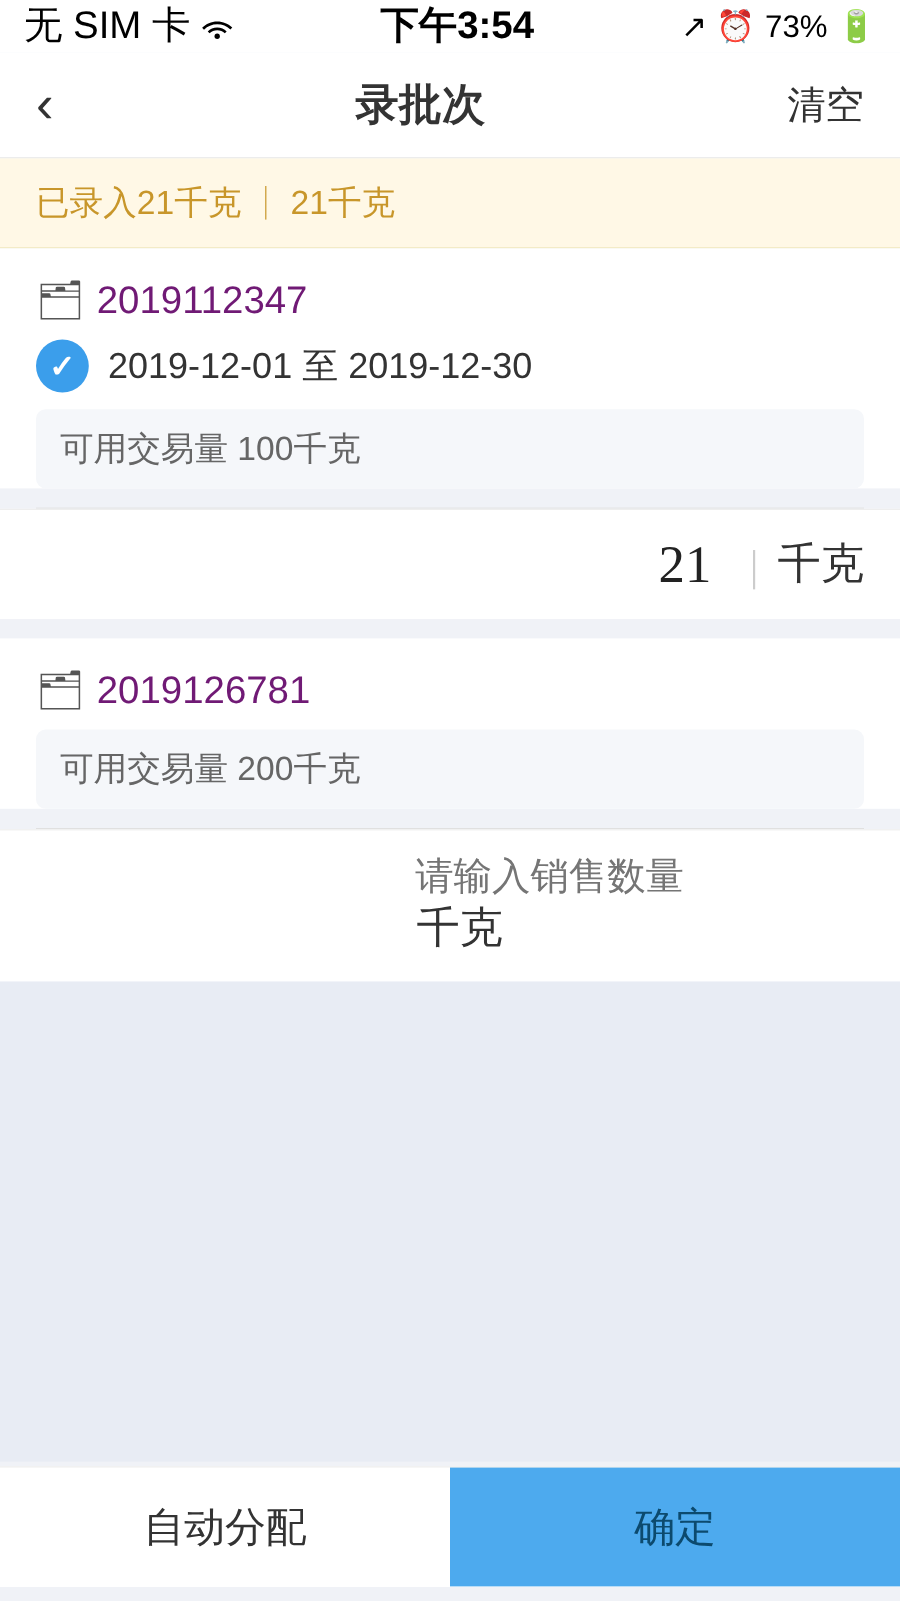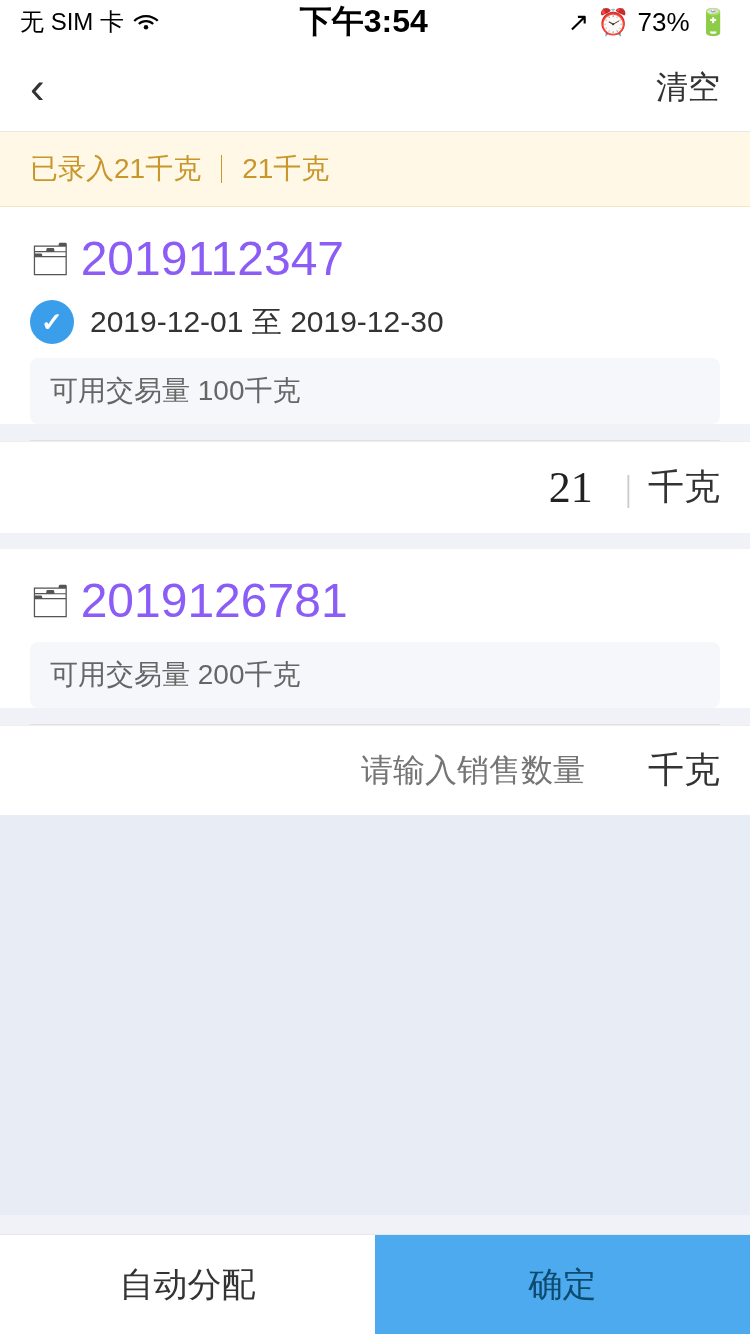--- a/index.html
+++ b/index.html
@@ -19,21 +19,21 @@
       justify-content: space-between;
       background: #fff;
       height: 44px;
       padding: 0 20px;
       font-size: 28px;
     }
     .status-left {
       display: flex;
       align-items: center;
       gap: 8px;
-      font-size: 24px;
+      font-size: 32px;
       color: #000;
     }
     .status-center {
       font-size: 32px;
       font-weight: 600;
       color: #000;
     }
     .status-right {
       display: flex;
       align-items: center;
@@ -108,22 +108,22 @@
       display: flex;
       align-items: center;
       gap: 10px;
       margin-bottom: 14px;
     }
     .batch-icon {
       font-size: 32px;
       color: #555;
     }
     .batch-number {
-      font-size: 48px;
-      color: #8b5cf6;
+      font-size: 32px;
+      color: #701a75;
       font-weight: 500;
     }
 
     .batch-date-row {
       display: flex;
       align-items: center;
       gap: 16px;
       margin-bottom: 14px;
     }
     .radio-circle {
@@ -181,20 +181,21 @@
       color: #333;
     }
 
     .qty-input-row {
       display: flex;
       align-items: center;
       justify-content: flex-end;
       padding: 20px 30px;
       background: #fff;
       border-top: 1px solid #eee;
+      flex-direction: column;
     }
     .qty-input {
       border: none;
       outline: none;
       font-size: 32px;
       color: #ccc;
       text-align: right;
       flex: 1;
       background: transparent;
     }
@@ -218,21 +219,21 @@
     
     .empty-area {
       background: #e8ecf4;
       flex: 1;
       min-height: 400px;
     }
 
     
     .bottom-bar {
       position: fixed;
-      bottom: 0;
+      bottom: 12px;
       left: 0;
       width: 750px;
       height: 100px;
       display: flex;
       background: #fff;
       border-top: 1px solid #e8e8e8;
     }
     .btn-auto {
       flex: 1;
       display: flex;
@@ -272,20 +273,21 @@
   <div class="status-right">
     <span>↗</span>
     <span>⏰</span>
     <span>73%</span>
     <span>🔋</span>
   </div>
 </div>
 
 <div class="nav-bar">
   <span class="nav-back">‹</span>
+  <span class="nav-title">录批次</span>
   <span class="nav-action">清空</span>
 </div>
 
 <div class="info-banner">
   <span class="info-banner-label">已录入21千克</span>
   <div class="info-banner-divider"></div>
   <span class="info-banner-value">21千克</span>
 </div>
 
 <div class="batch-item card">

